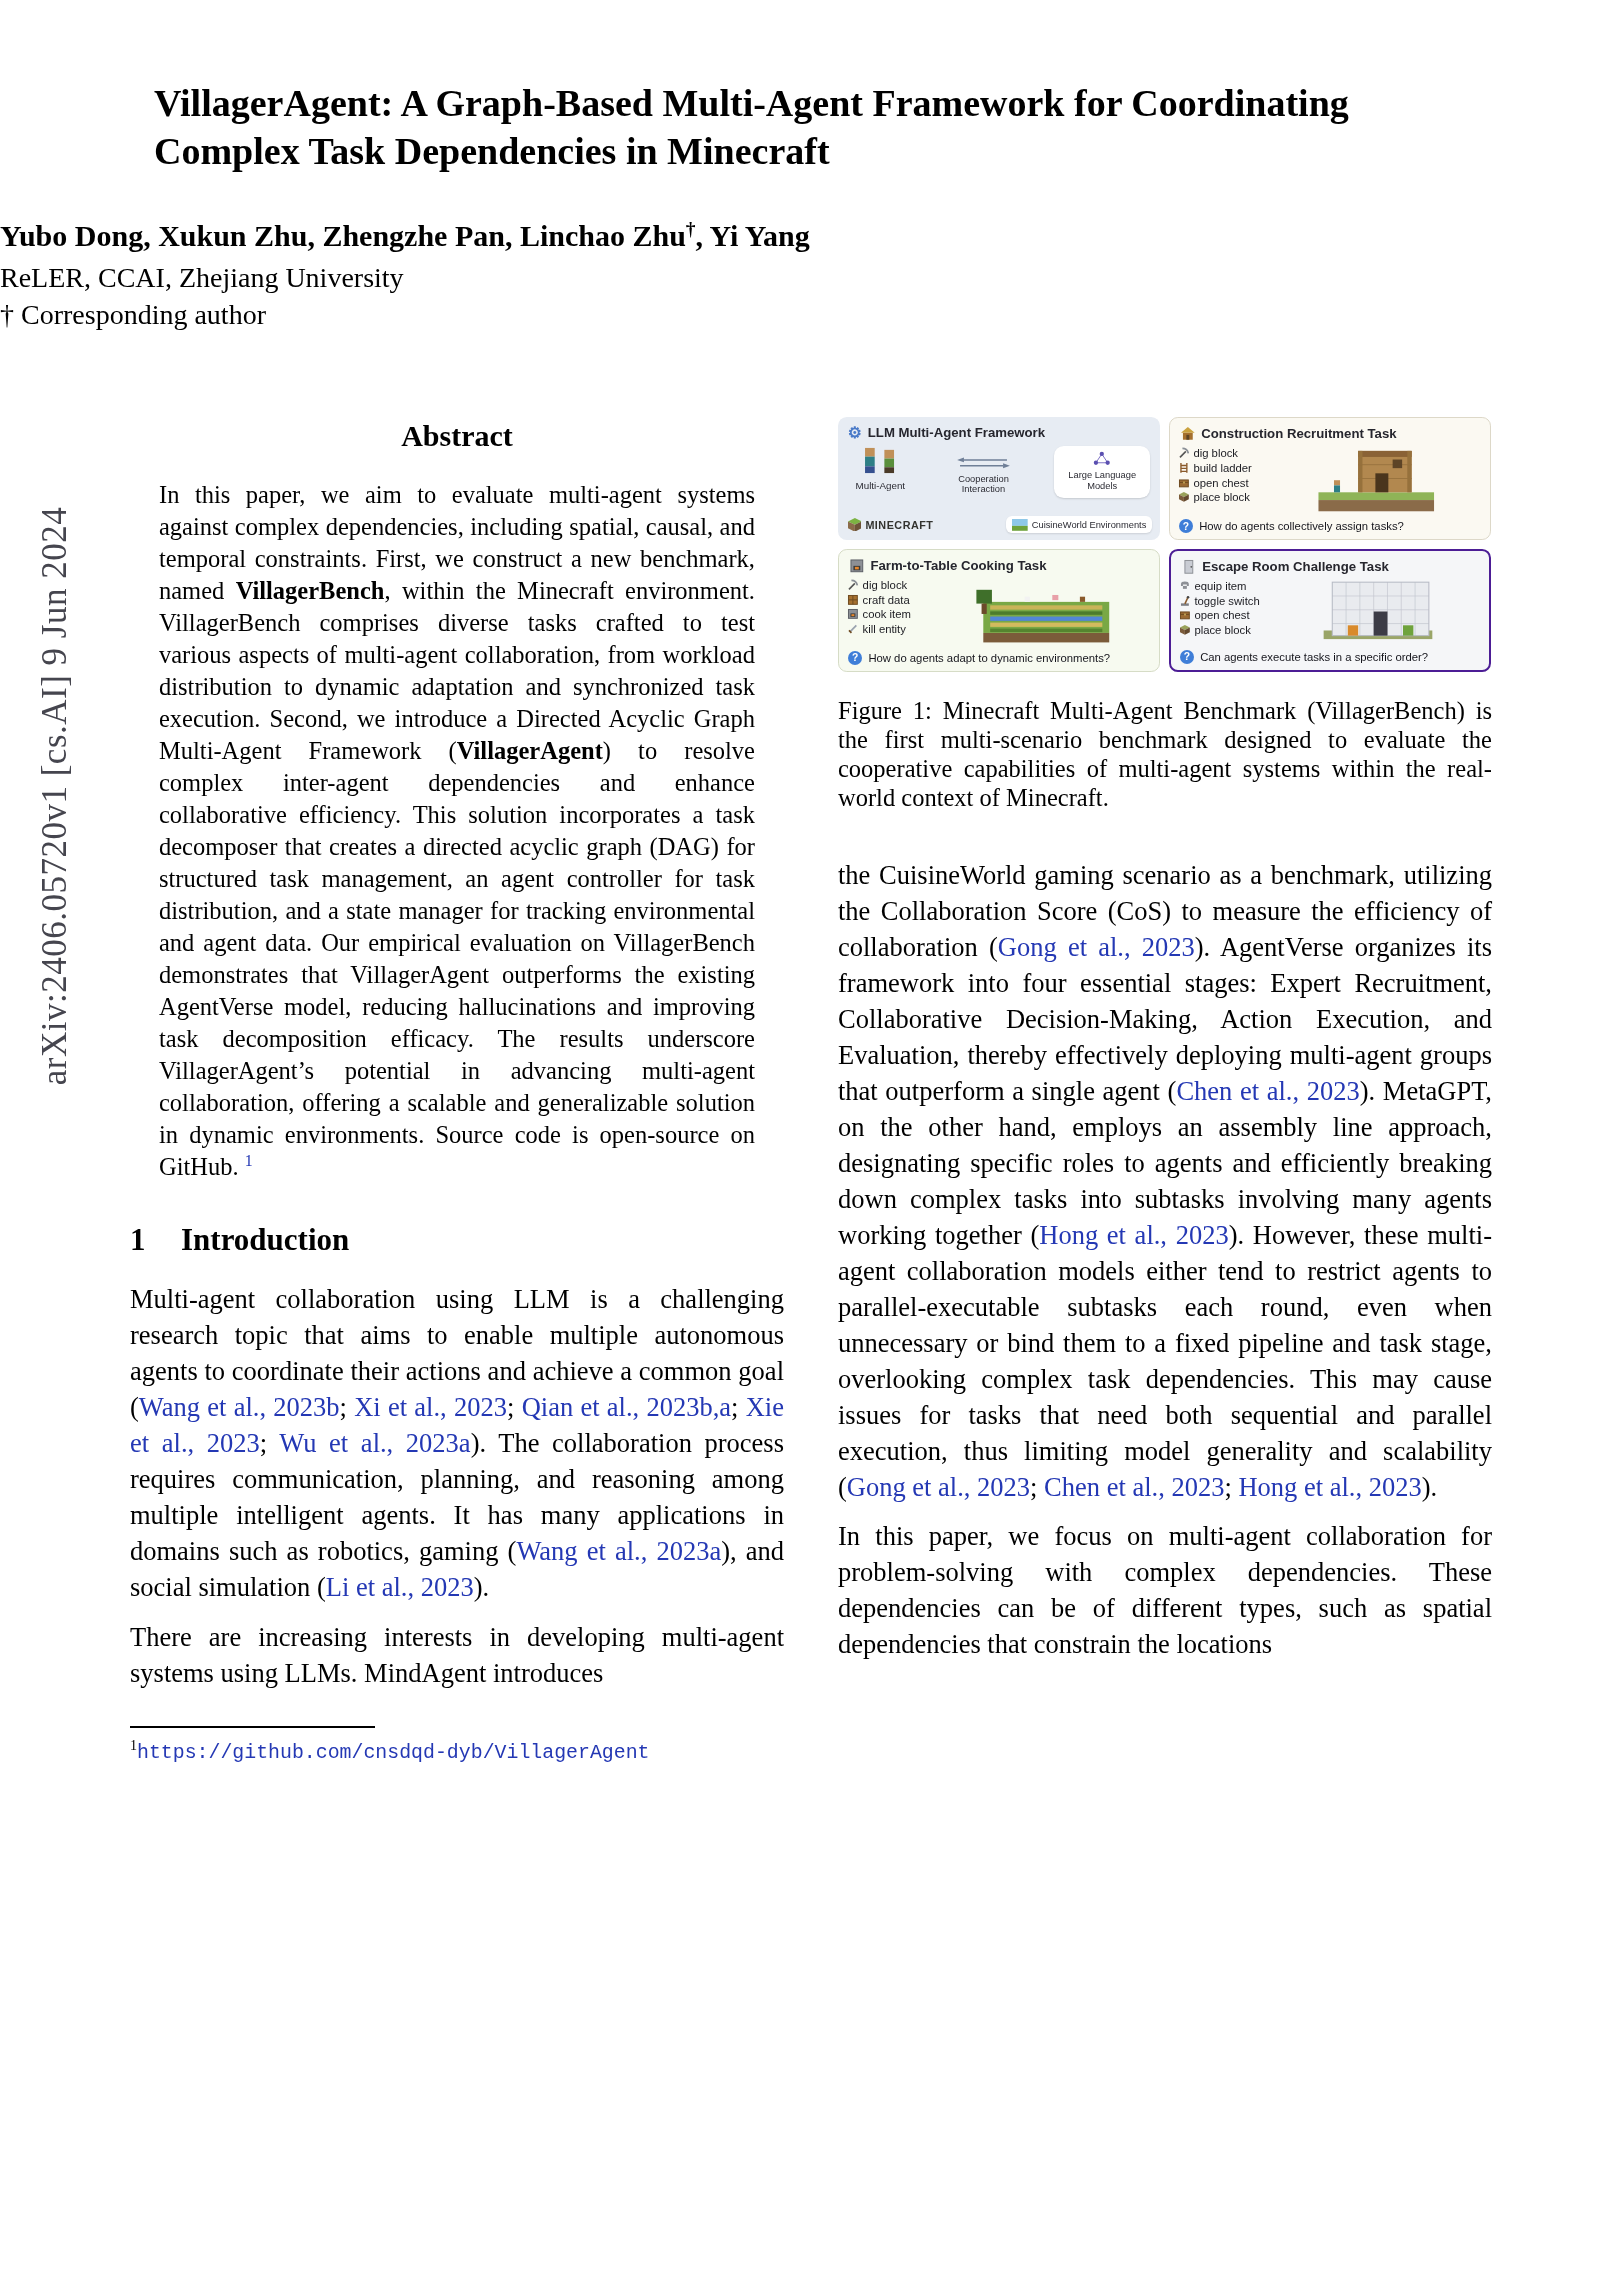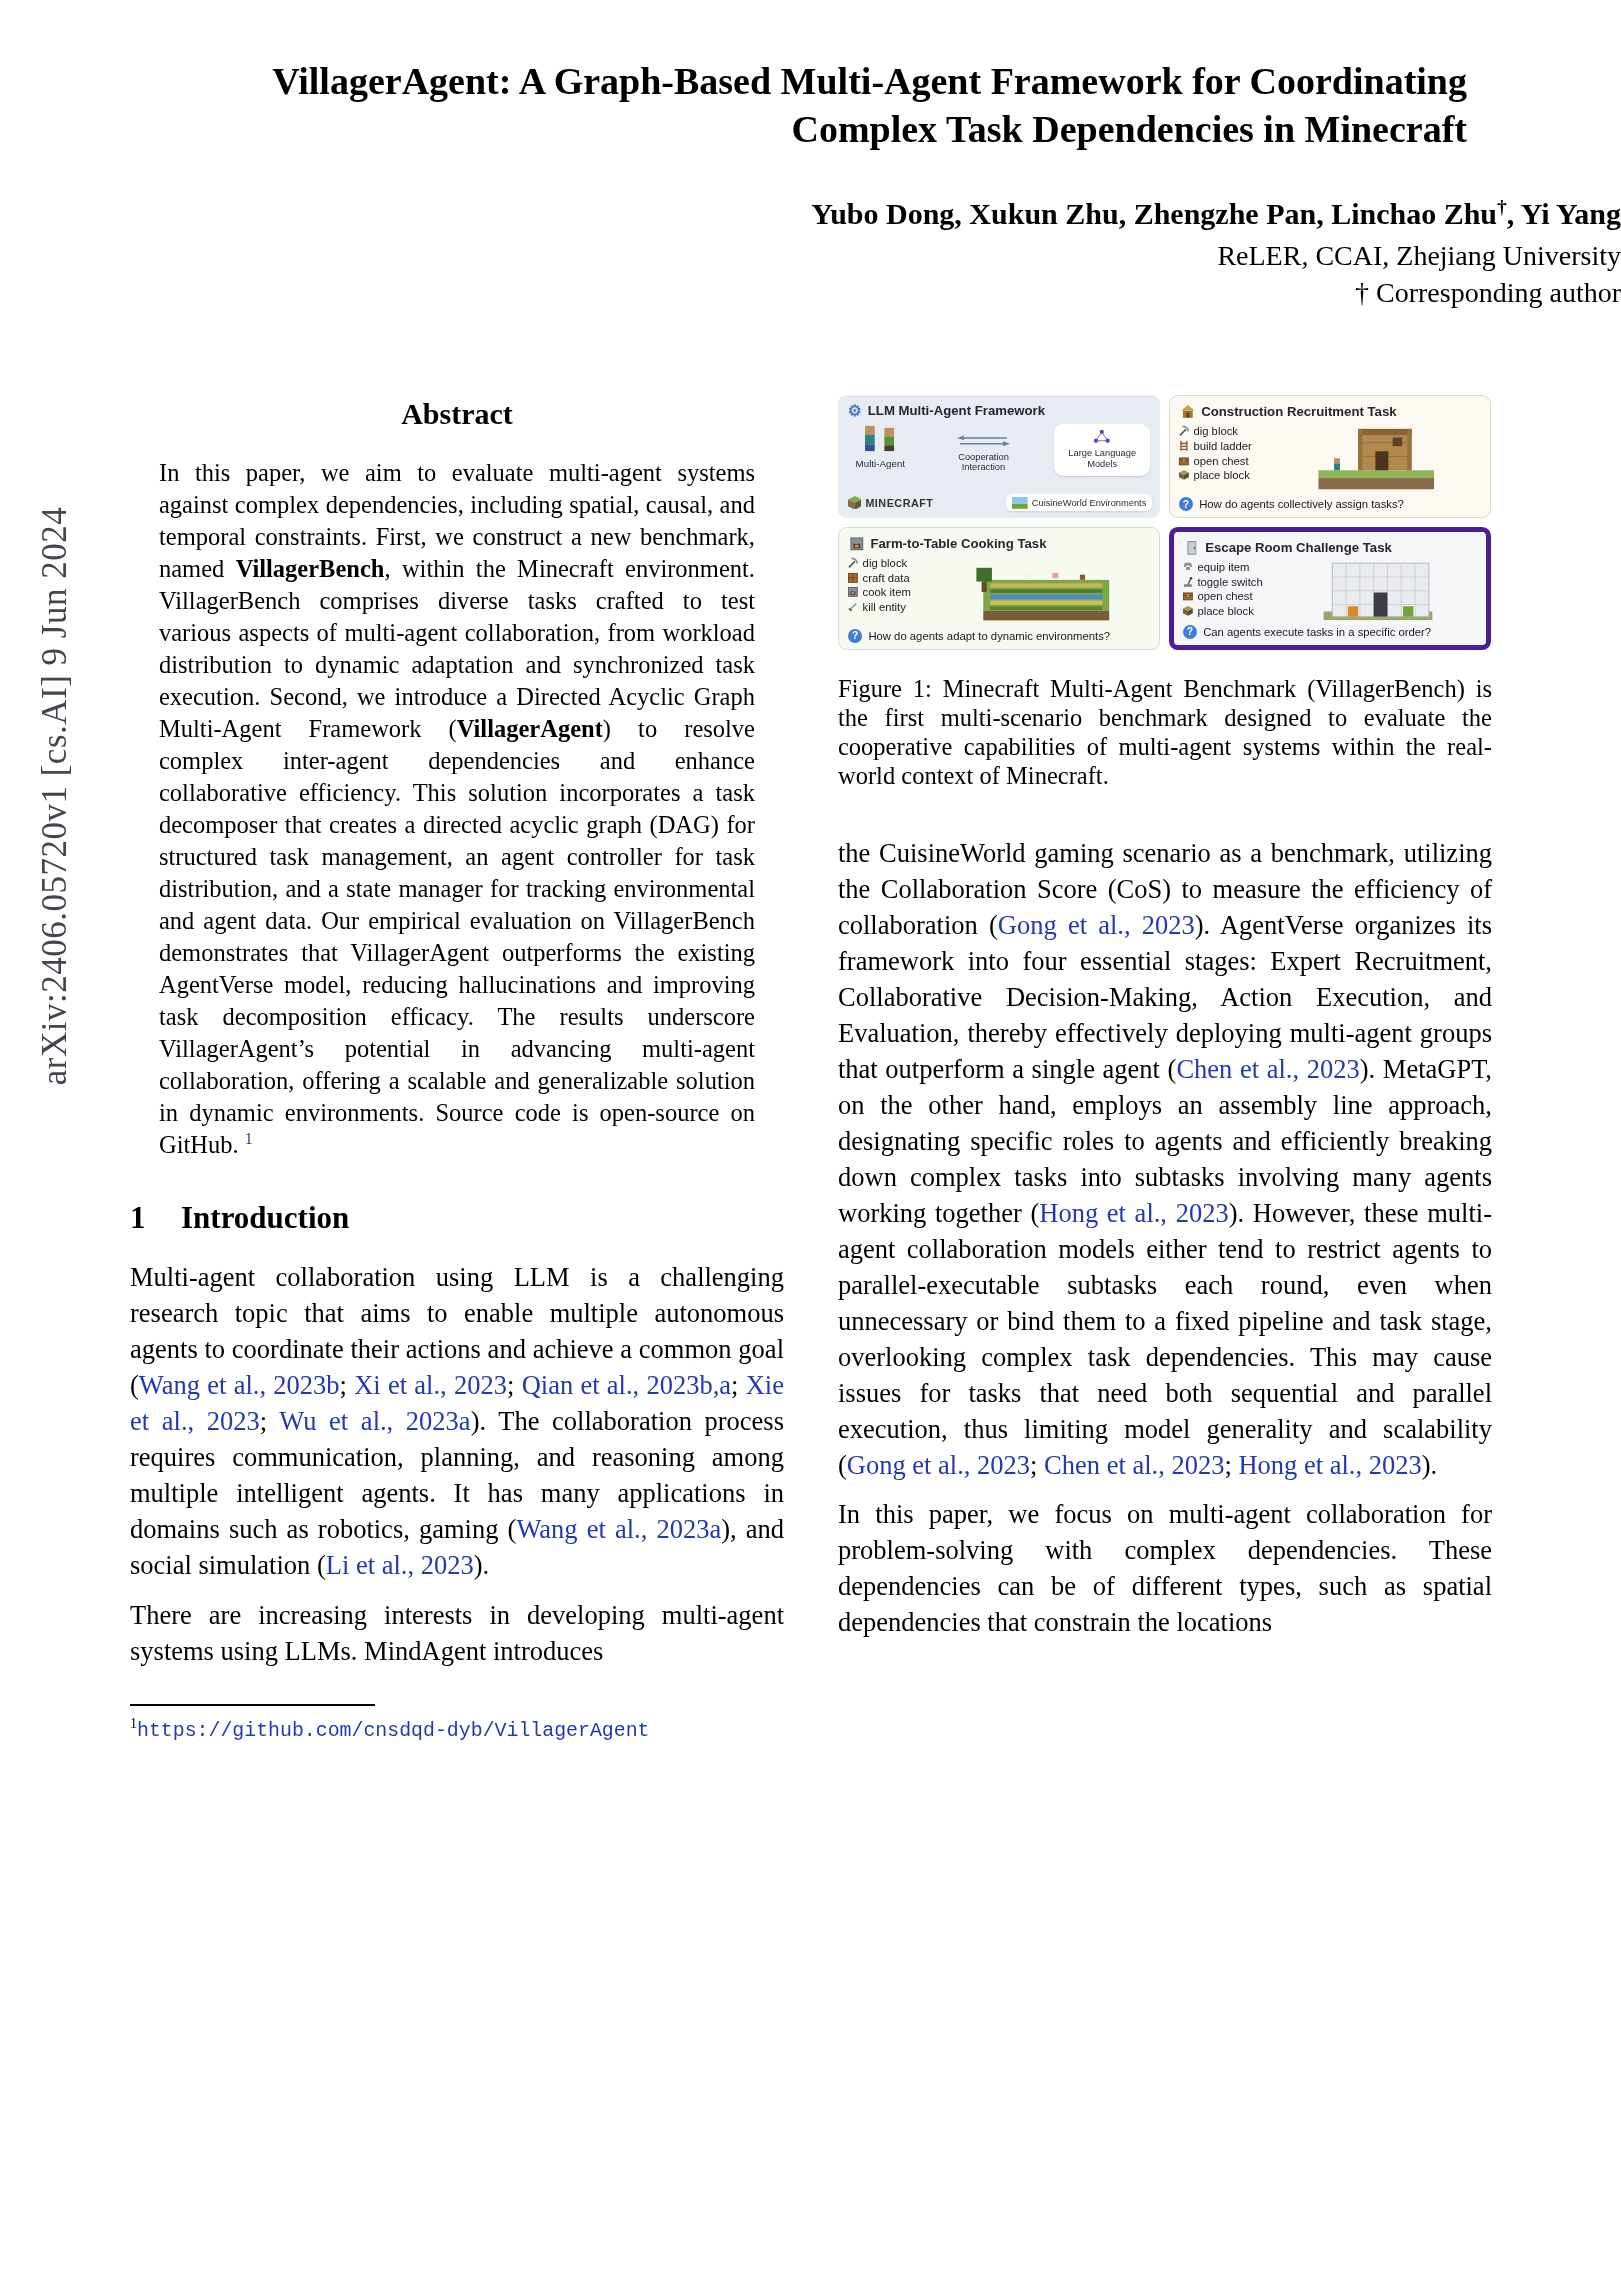--- a/index.html
+++ b/index.html
@@ -3,21 +3,21 @@
 <meta charset="utf-8">
 <style>
   *{box-sizing:border-box}
   html,body{margin:0;padding:0}
   body{width:1621px;height:2293px;background:#ffffff;color:#000;position:relative;overflow:hidden;
        font-family:"Liberation Serif",serif;}
 
   .arxiv-stamp{position:absolute;top:796px;left:55px;transform:translate(-50%,-50%) rotate(-90deg);
        white-space:nowrap;font-size:35px;color:#45454e;letter-spacing:0.5px}
 
-  .head{padding-top:58px;text-align:right}
+  .head{padding-top:80px;text-align:left}
   .title{font-size:38px;line-height:1.26;font-weight:bold;margin:0 auto;max-width:1313px}
   .authors{margin-top:43px;font-size:30px;font-weight:bold}
   .affil{margin-top:8.8px;font-size:28px}
   .corr{margin-top:5.9px;font-size:28px}
 
   .cols{display:flex;gap:54px;padding:0 129px 0 130px;margin-top:82px;align-items:flex-start}
   .col{flex:0 0 654px;width:654px}
 
   .abs-head{font-size:30px;font-weight:bold;text-align:center;margin:5.9px 0 25.5px}
   .abs-text{font-size:24.5px;line-height:32px;text-align:justify;margin:0;padding:0 29px;hyphens:auto}
@@ -33,21 +33,21 @@
   .footnote-rule{width:245px;border-top:2px solid #000;margin:0 0 9.8px}
   .footnote{font-size:21.6px;line-height:27.4px}
 
   figure{margin:3.9px 0 0}
   .fig-grid{display:grid;grid-template-columns:322px 322px;gap:8.8px}
   .panel{height:123px;border-radius:8.8px;position:relative;overflow:hidden;
          font-family:"Liberation Sans",sans-serif}
   .panel.framework{background:#e7ecf3}
   .panel.construction{background:#fbf9f2;border:1px solid #ddd8c8}
   .panel.cooking{background:#f7faf0;border:1px solid #d6dcc6}
-  .panel.escape{background:#f5f6f8;border:5px solid #4c1d95}
+  .panel.escape{background:#f5f6f8;border:2px solid #4c1d95}
   .panel-head{display:flex;align-items:center;gap:5.9px;padding:7.8px 9.8px 2px;
               font-size:13.2px;font-weight:bold;color:#26262e}
   .p-icon{width:15.7px;height:15.7px;flex:0 0 15.7px}
   .task-body{display:flex;gap:3.9px;padding:0 7.8px;align-items:flex-start}
   .actions{list-style:none;margin:2px 0 0;padding:0;width:90px;flex:0 0 90px;font-size:11.3px;color:#1c1c22}
   .actions li{display:flex;align-items:center;gap:4px;height:14.7px;white-space:nowrap}
   .a-icon{width:11.8px;height:11.8px;flex:0 0 11.8px}
   .scene{flex:1;height:69px}
   .panel-q{position:absolute;left:8.8px;right:5.9px;bottom:5.9px;display:flex;align-items:center;gap:5.9px;
            font-size:11.3px;color:#15151c}

